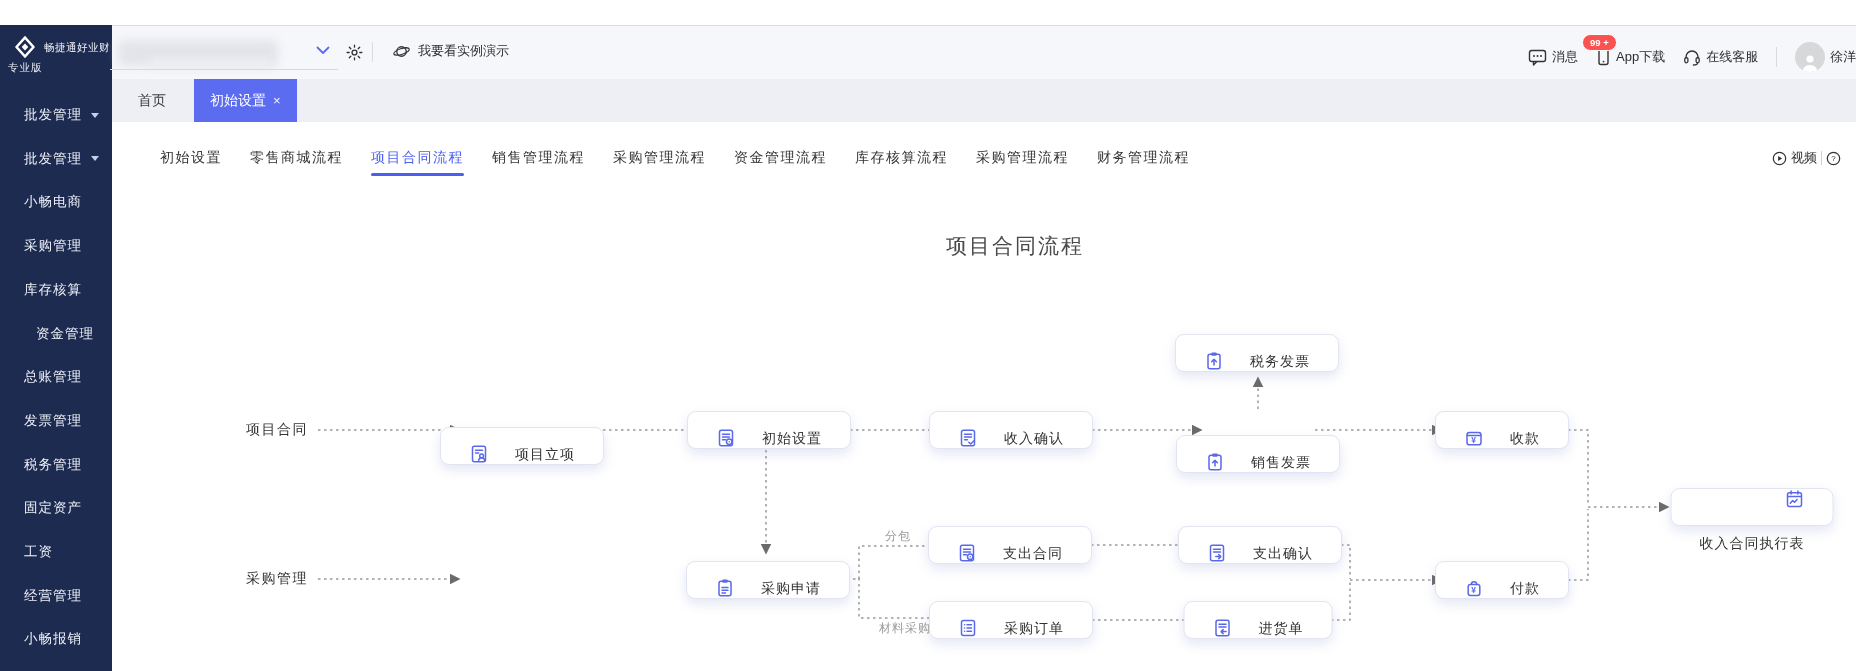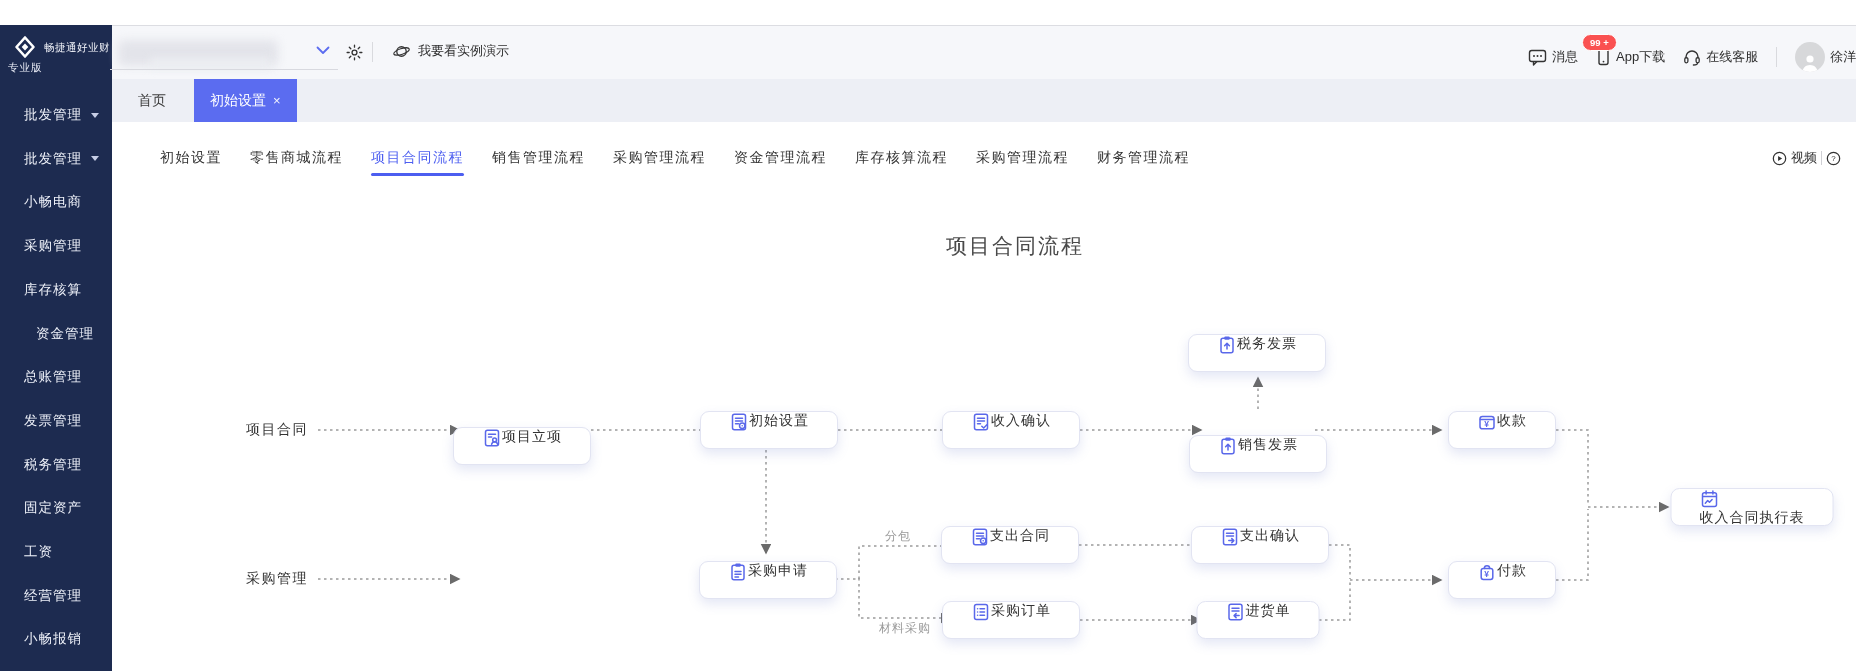--- a/index.html
+++ b/index.html
@@ -45,21 +45,21 @@
   .flow-tab{font-size:14px;color:#333;letter-spacing:1.5px;position:relative;cursor:pointer;white-space:nowrap}
   .flow-tab.active{color:#4c5ef0}
   .flow-tab.active::after{content:"";position:absolute;left:0;right:0;bottom:-9px;height:3px;border-radius:2px;background:#4c5ef0}
   #video-help{position:absolute;left:1660px;top:11px;height:50px;display:flex;align-items:center;gap:4px;font-size:13px;color:#2e2e2e;white-space:nowrap}
   .vh-div{width:1px;height:14px;background:#cfcfd4}
   #page-title{left:1015px;top:232px;transform:translateX(-50%);font-size:21px;color:#4a4a4a;letter-spacing:2px;font-weight:500;white-space:nowrap}
   
   #flow-layer{left:0;top:0;width:1856px;height:671px;pointer-events:none}
   #edge-svg{position:absolute;left:0;top:0}
   .flow-node{position:absolute;transform:translate(-50%,-50%);height:38px;min-width:104px;box-sizing:border-box;
-             background:#fff;border:1px solid #e2e4f2;border-radius:9px;display:flex;align-items:flex-start;gap:0;
+             background:#fff;border:1px solid #e2e4f2;border-radius:9px;display:flex;align-items:flex-end;gap:26px;
              padding:0 28px;font-size:14px;color:#333;letter-spacing:1px;white-space:nowrap;
              box-shadow:0 5px 12px rgba(108,120,200,.18);pointer-events:auto;cursor:pointer}
   .node-icon{width:20px;height:20px;flex:0 0 20px;display:flex}
   .flow-label{position:absolute;transform:translate(-50%,-50%);font-size:14px;color:#333;letter-spacing:1.5px;white-space:nowrap}
   .branch-label{position:absolute;transform:translate(-50%,-50%);font-size:12px;color:#9a9a9a;letter-spacing:1px;white-space:nowrap}
 </style>
 </head>
 <body>
 
 <div id="top-strip" class="abs"></div>

